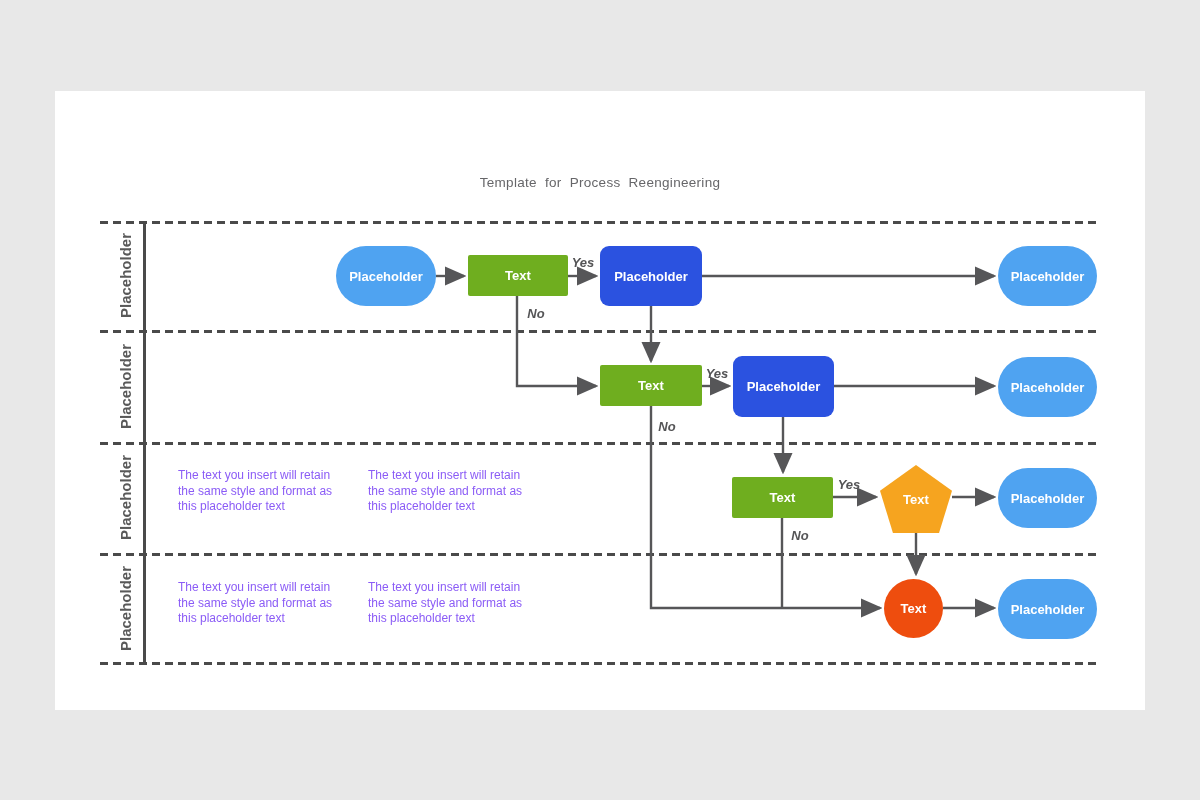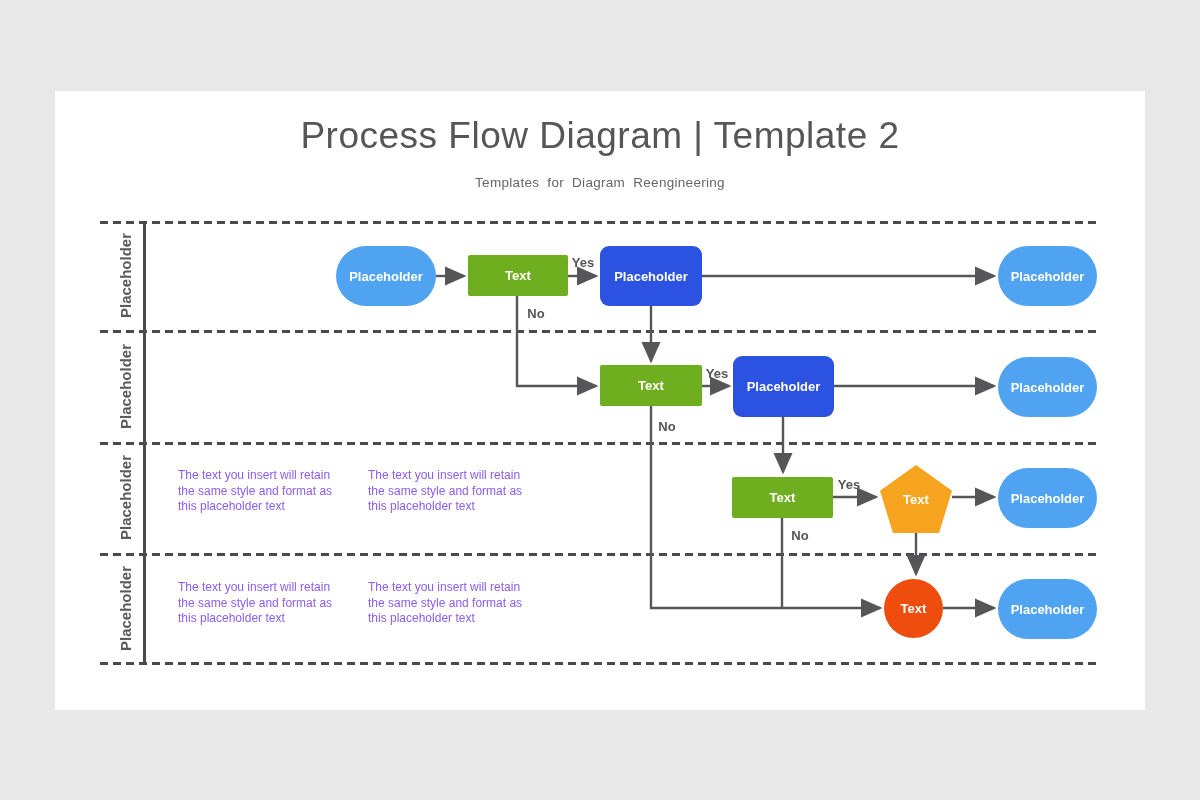--- a/index.html
+++ b/index.html
@@ -55,36 +55,35 @@
   .rect-green{background:#6fae1f;border-radius:2px;}
   .rect-blue{background:#2b52e0;border-radius:9px;}
   .pentagon{
     background:#f6a41f;
     clip-path:polygon(50% 0%,100% 38%,82% 100%,18% 100%,0% 38%);
   }
   .circle{background:#ee4d0e;border-radius:50%;}
   
   .edge-label{
     position:absolute;transform:translate(-50%,-50%);
-    font-size:13px;font-weight:700;color:#555557;
+    font-size:13px;font-weight:700;color:#555557;font-style:italic;
   }
   
   .ph-text{
     position:absolute;width:155px;
     font-size:12px;line-height:15.5px;color:#8b5cf6;
   }
   svg.connectors{position:absolute;left:0;top:0;}
 </style>
 </head>
 <body>
 
 <div class="slide-card">
 
-  <div class="title">Process Flow Diagram | Template 2</div>
-  <div class="subtitle">Templates for Diagram Reengineering</div>
+  <div class="subtitle">Template for Process Reengineering</div>
 
   <div class="lane-divider" style="top:130px"></div>
   <div class="lane-divider" style="top:239px"></div>
   <div class="lane-divider" style="top:351px"></div>
   <div class="lane-divider" style="top:462px"></div>
   <div class="lane-divider" style="top:571px"></div>
   <div class="lane-rail"></div>
 
   <div class="lane-label" style="top:184px">
     <span>Placeholder</span>

